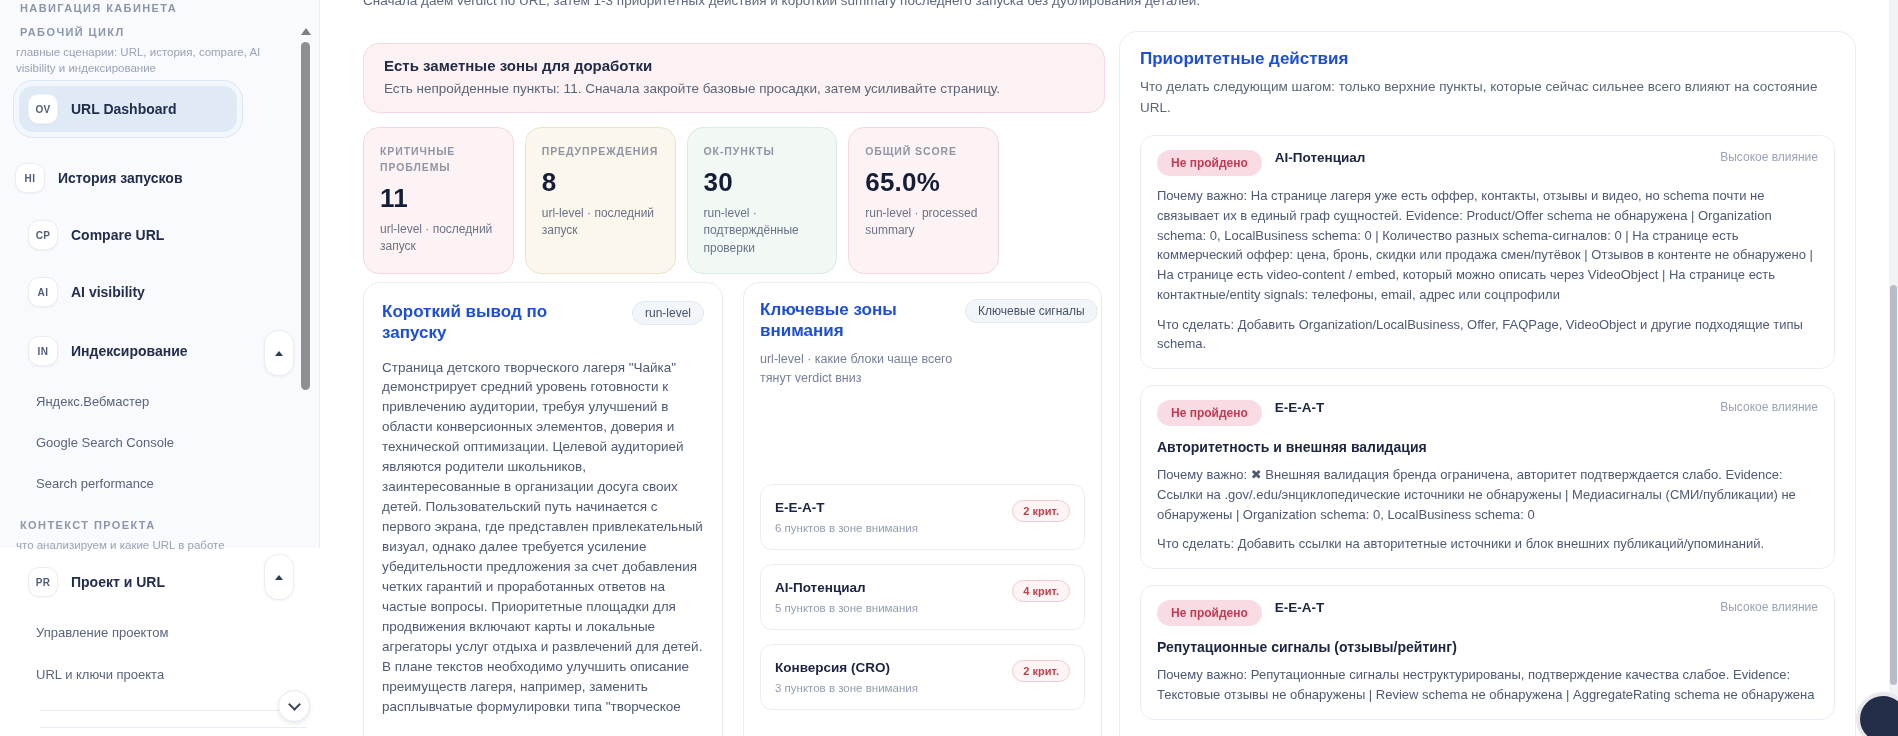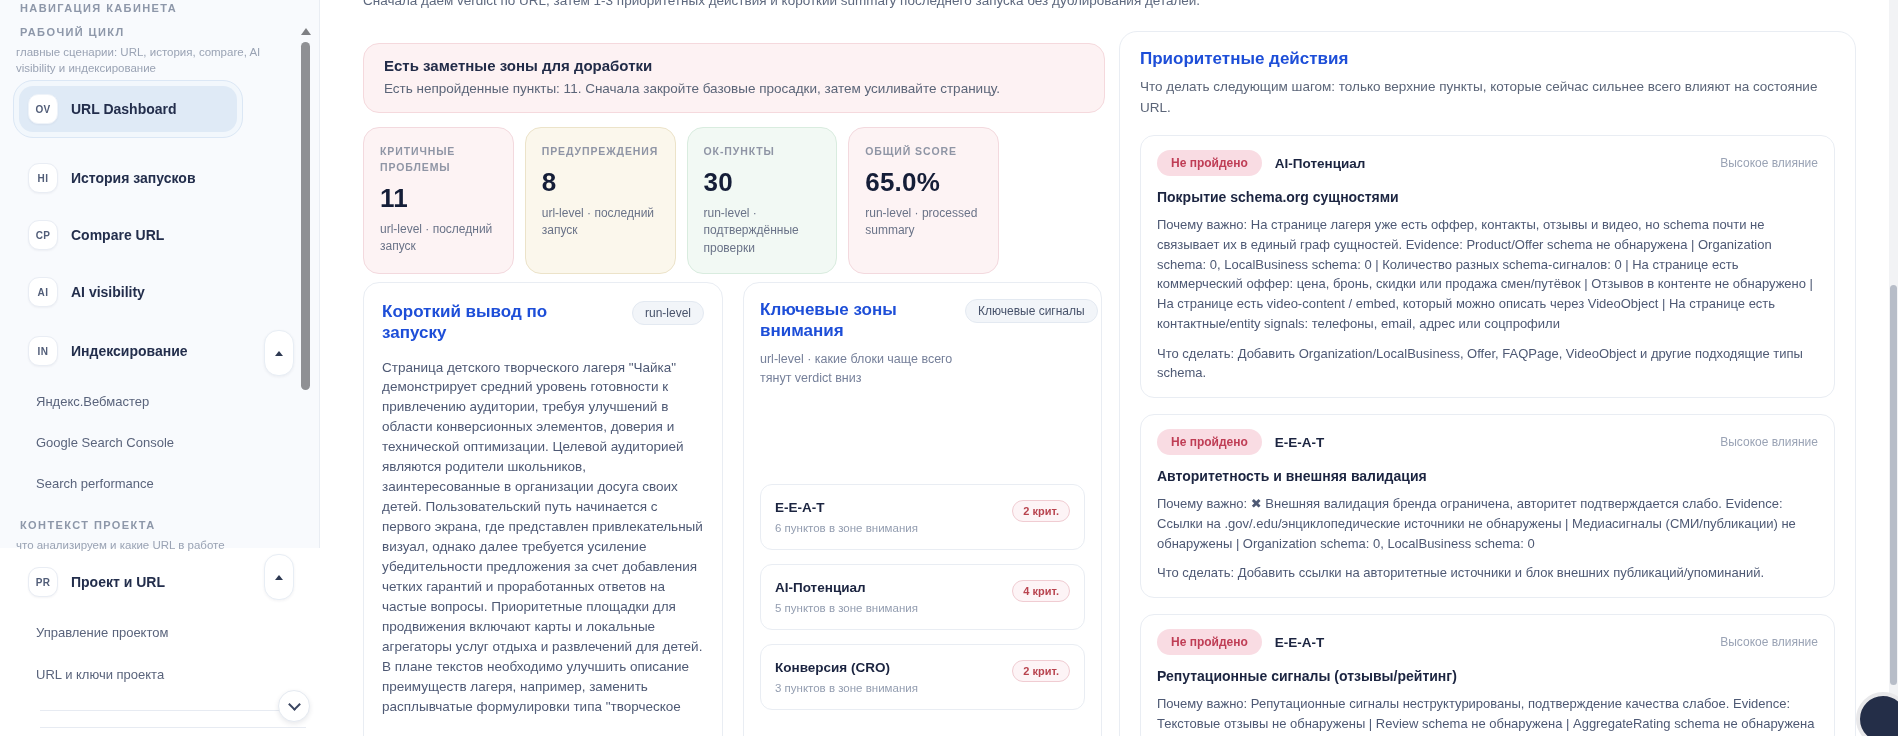--- a/index.html
+++ b/index.html
@@ -118,21 +118,21 @@
   .zone-sub { font-size:11.5px; color:#939db0; margin-top:7px; }
   .crit-pill {
     font-size:11px; font-weight:700; color:var(--critPillText);
     background:var(--critPillBg); border:1px solid var(--critPillBorder);
     border-radius:999px; padding:4px 10px; white-space:nowrap; margin-left:8px;
   }
 
   .priorities { position:absolute; left:1119px; top:31px; width:737px; height:740px; padding:16px 20px; border-radius:18px; overflow:hidden; }
   .pri-sub { font-size:13.5px; color:#5b6578; line-height:1.55; margin-top:8px; max-width:695px; }
   .pri-item { border:1px solid var(--cardBorder); border-radius:14px; padding:14px 16px; margin-top:16px; background:#fff; }
-  .pri-head { display:flex; align-items:center; }
+  .pri-head { display:flex; }
   .status-badge {
     font-size:12px; font-weight:700; color:var(--failBadgeText);
     background:var(--failBadgeBg); border-radius:999px; padding:6px 14px; white-space:nowrap;
   }
   .pri-cat { font-size:13.5px; font-weight:700; color:#1b2440; margin-left:13px; }
   .pri-impact { font-size:12px; color:#9aa3b5; margin-left:auto; }
   .pri-title { font-size:14px; font-weight:700; color:#1b2440; margin-top:13px; }
   .pri-why, .pri-action { font-size:13px; color:#4e5974; line-height:1.52; margin-top:10px; }
 
   .page-scroll-track { position:absolute; left:1889px; top:0; width:9px; height:736px; background:#f2f3f5; }
@@ -152,21 +152,21 @@
   <div class="sb-abs sec-header" style="left:20px; top:26px;">РАБОЧИЙ ЦИКЛ</div>
   <div class="sb-abs sec-desc" style="left:16px; top:44px;">главные сценарии: URL, история, compare, AI visibility и индексирование</div>
 
   <div class="active-wrap">
     <div class="active-pill">
       <span class="side-icon">OV</span>
       <span class="side-label">URL Dashboard</span>
     </div>
   </div>
 
-  <div class="sb-abs side-item" style="left:28px; top:160px;">
+  <div class="sb-abs side-item" style="left:15px; top:160px;">
     <span class="side-icon">HI</span>
     <span class="side-label">История запусков</span>
   </div>
   <div class="sb-abs side-item" style="left:28px; top:217px;">
     <span class="side-icon">CP</span>
     <span class="side-label">Compare URL</span>
   </div>
   <div class="sb-abs side-item" style="left:28px; top:274px;">
     <span class="side-icon">AI</span>
     <span class="side-label">AI visibility</span>
@@ -284,21 +284,20 @@
 <section class="card priorities">
   <div class="card-title">Приоритетные действия</div>
   <div class="pri-sub">Что делать следующим шагом: только верхние пункты, которые сейчас сильнее всего влияют на состояние URL.</div>
 
   <div class="pri-item">
     <div class="pri-head">
       <span class="status-badge">Не пройдено</span>
       <span class="pri-cat">AI-Потенциал</span>
       <span class="pri-impact">Высокое влияние</span>
     </div>
-    <div class="pri-title">Покрытие schema.org сущностями</div>
     <div class="pri-why">Почему важно: На странице лагеря уже есть оффер, контакты, отзывы и видео, но schema почти не связывает их в единый граф сущностей. Evidence: Product/Offer schema не обнаружена | Organization schema: 0, LocalBusiness schema: 0 | Количество разных schema-сигналов: 0 | На странице есть коммерческий оффер: цена, бронь, скидки или продажа смен/путёвок | Отзывов в контенте не обнаружено | На странице есть video-content / embed, который можно описать через VideoObject | На странице есть контактные/entity signals: телефоны, email, адрес или соцпрофили</div>
     <div class="pri-action">Что сделать: Добавить Organization/LocalBusiness, Offer, FAQPage, VideoObject и другие подходящие типы schema.</div>
   </div>
 
   <div class="pri-item">
     <div class="pri-head">
       <span class="status-badge">Не пройдено</span>
       <span class="pri-cat">E-E-A-T</span>
       <span class="pri-impact">Высокое влияние</span>
     </div>

